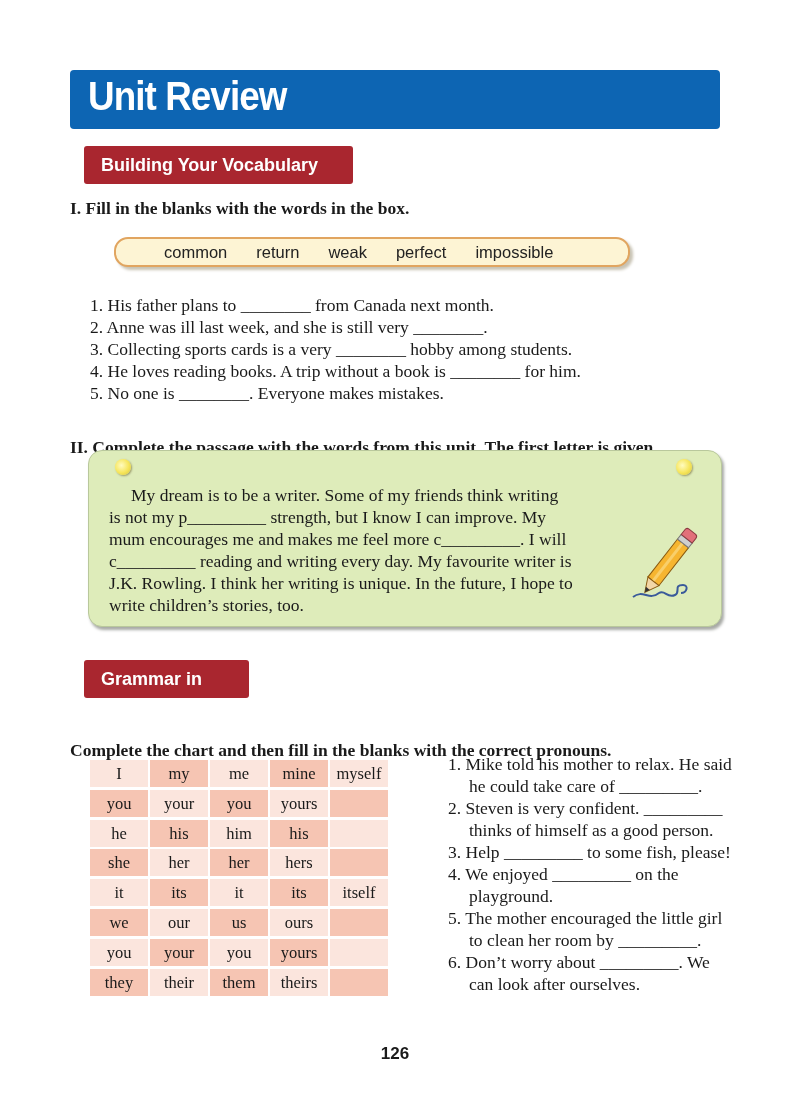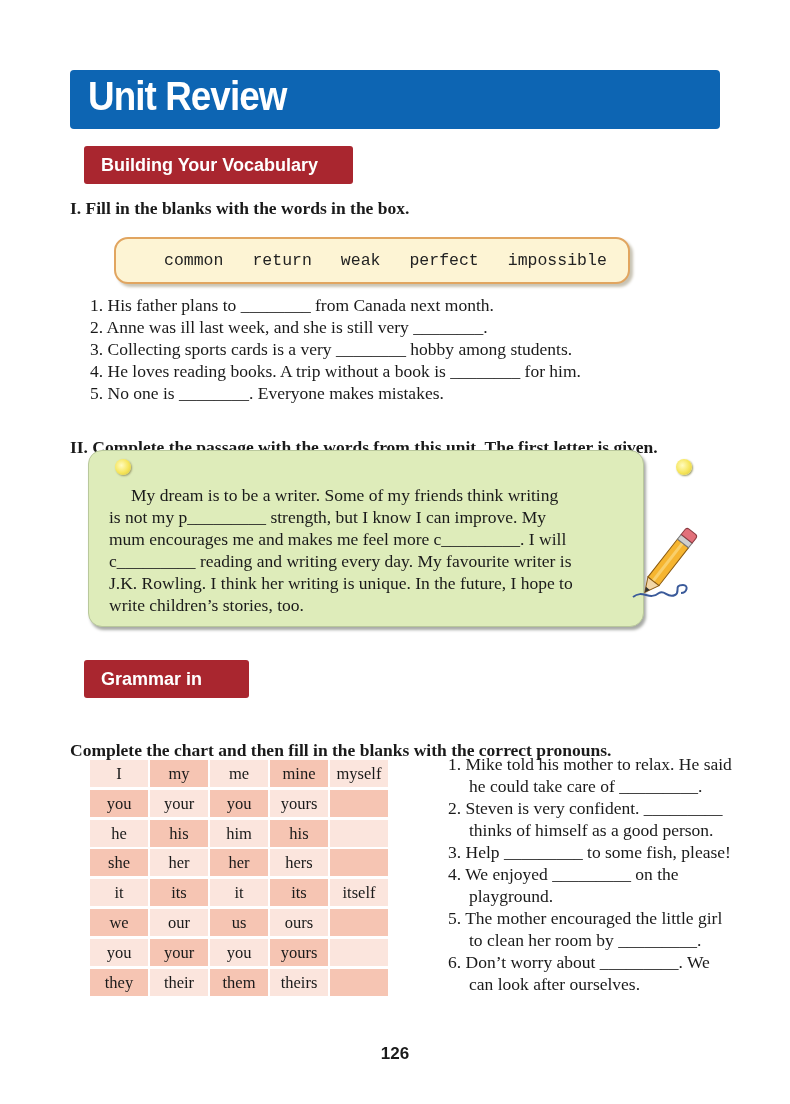--- a/index.html
+++ b/index.html
@@ -27,34 +27,34 @@
   .tag-grammar { top: 660px; width: 165px; }
 
   .instruction {
     position: absolute; left: 70px; font-weight: bold; font-size: 17.5px;
   }
   .ins-1 { top: 198px; }
   .ins-2 { top: 437px; }
   .ins-3 { top: 740px; }
 
   .word-box {
-    position: absolute; left: 114px; top: 237px; width: 516px; height: 47px;
+    position: absolute; left: 114px; top: 237px; width: 516px; height: 30px;
     background: #fdf4d4; border: 2px solid #e1a560; border-radius: 14px;
     box-shadow: 3px 3px 3px #c8c3b4;
     display: flex; align-items: center; padding-left: 48px;
-    font-family: Liberation Mono, monospace; font-size: 16.5px; color: #222;
+    font-family: Liberation Sans, sans-serif; font-size: 16.5px; color: #222;
   }
   .word-box .word { margin-right: 29px; }
 
   .vocab-list {
     position: absolute; left: 90px; top: 294px; font-size: 17.5px; line-height: 22px;
   }
 
   .passage-box {
-    position: absolute; left: 88px; top: 450px; width: 556px; height: 177px;
+    position: absolute; left: 88px; top: 450px; width: 634px; height: 177px;
     background: #deecba; border: 1px solid #b9c89c; border-radius: 14px;
     box-shadow: 2px 3px 3px #a8aaa6;
   }
   .pin {
     position: absolute; width: 16px; height: 16px; border-radius: 50%;
     background: radial-gradient(circle at 40% 40%, #fffbbf 0%, #f6e55a 55%, #d2c23b 100%);
     box-shadow: 1px 1px 2px #9a9a6a;
   }
   .pin-left { left: 26px; top: 8px; }
   .pin-right { left: 587px; top: 8px; }

